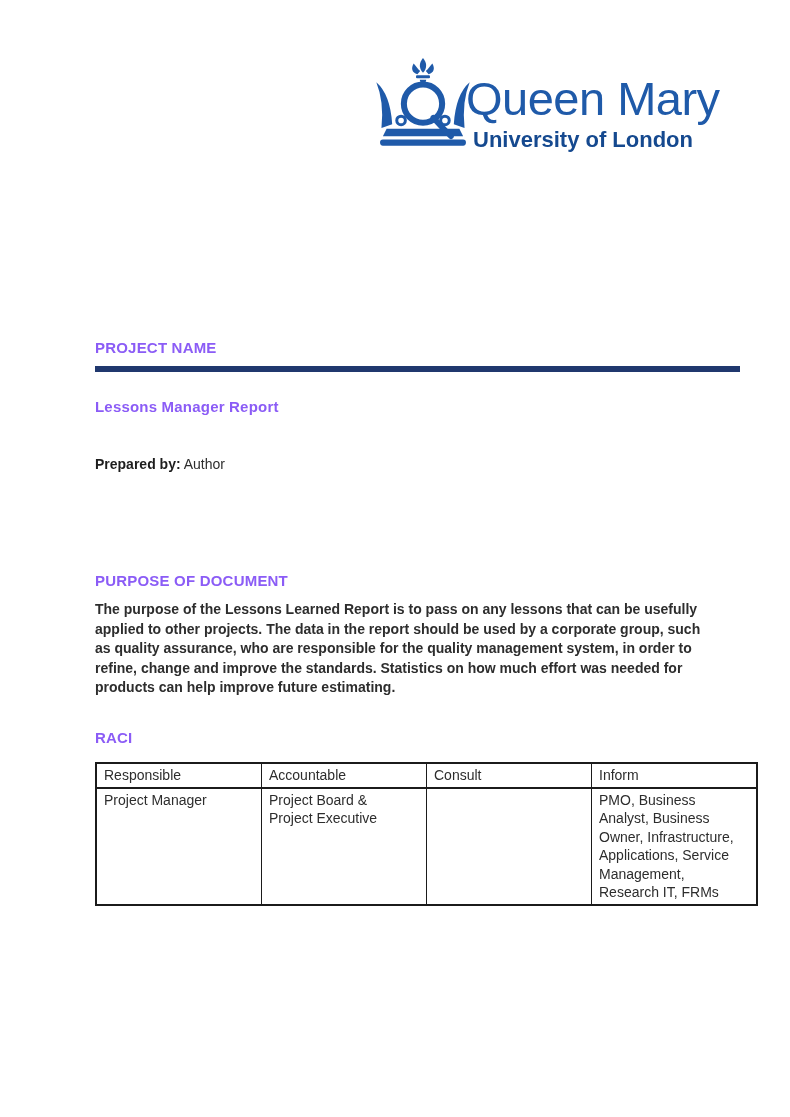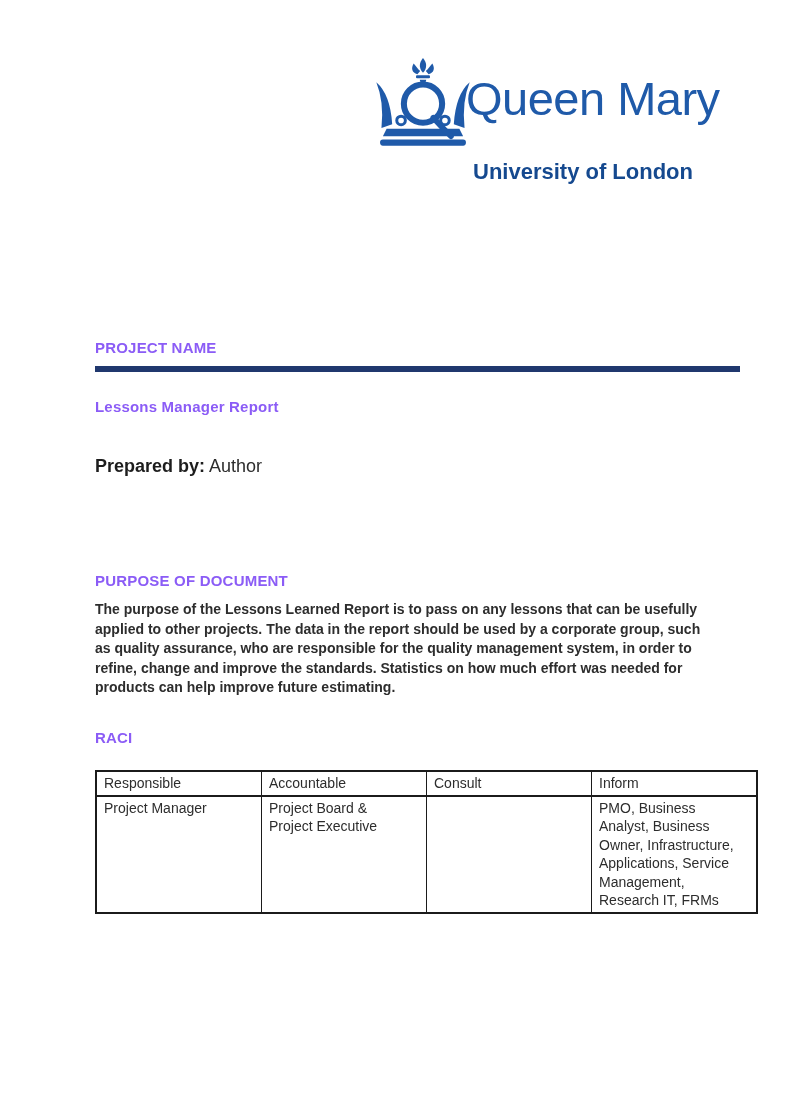--- a/index.html
+++ b/index.html
@@ -29,53 +29,52 @@
     color: #1f5aa9;
     letter-spacing: -0.5px;
     white-space: nowrap;
   }
   .logo-sub {
     left: 473px; top: 127px;
     font-size: 22px;
     font-weight: bold;
     color: #15498f;
     white-space: nowrap;
-    margin-top: 32px;
   }
 
   
   .h-bold {
     font-size: 15px;
     font-weight: bold;
     color: #8b5cf6;
     letter-spacing: 0.2px;
     white-space: nowrap;
   }
   .project-name { left: 95px; top: 339px; }
   .title-rule {
     left: 95px; top: 366px;
     width: 645px; height: 6px;
     background: #20386e;
   }
   .doc-title { left: 95px; top: 398px; }
-  .prepared { left: 95px; top: 456px; font-size: 18px; white-space: nowrap; }
+  .prepared { left: 95px; top: 456px; font-size: 14px; white-space: nowrap; }
   .prepared b { font-weight: bold; color: #1d1d1d; }
   .purpose-heading { left: 95px; top: 572px; }
   .purpose-body {
     left: 95px; top: 600px;
     width: 606px;
     font-size: 14px;
     line-height: 19.5px;
     color: #2d2d2d;
     font-weight: bold;
   }
   .raci-heading { left: 95px; top: 729px; }
 
   
-  .raci-table-wrap { left: 95px; top: 762px; margin-top: 8px; }
+  .raci-table-wrap { left: 95px; top: 762px; }
   table.raci {
     border-collapse: collapse;
     table-layout: fixed;
     width: 600px;
     border: 2px solid #1b1b1b;
   }
   table.raci th, table.raci td {
     border: 1px solid #1b1b1b;
     width: 150px;
     font-size: 14px;

